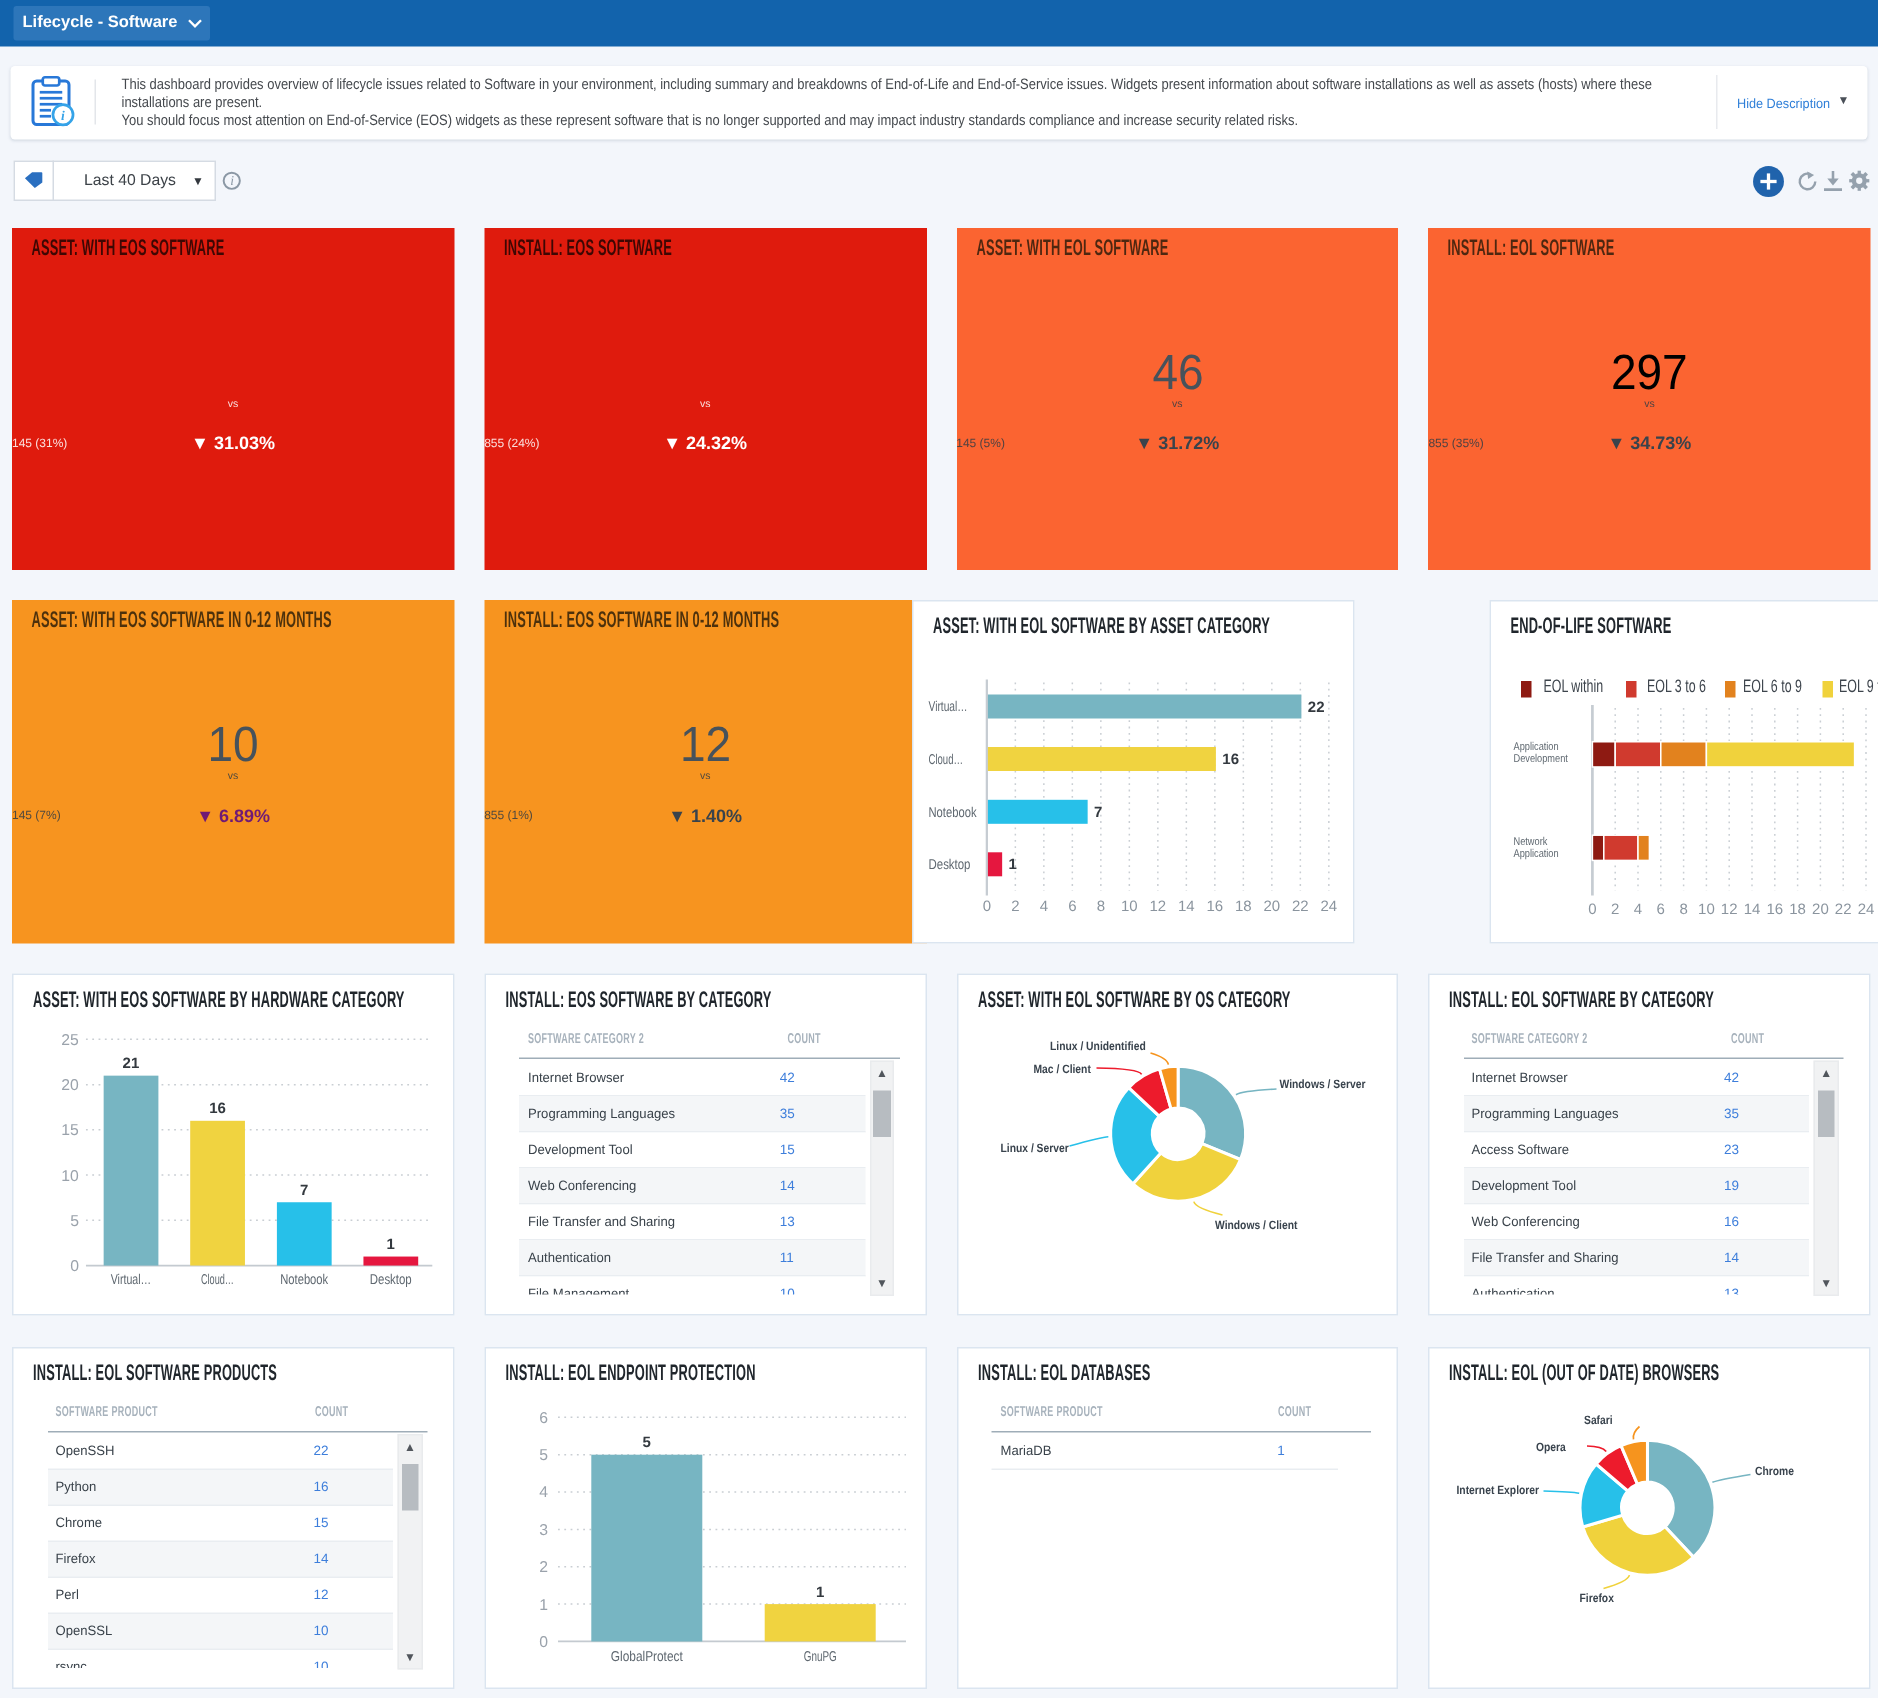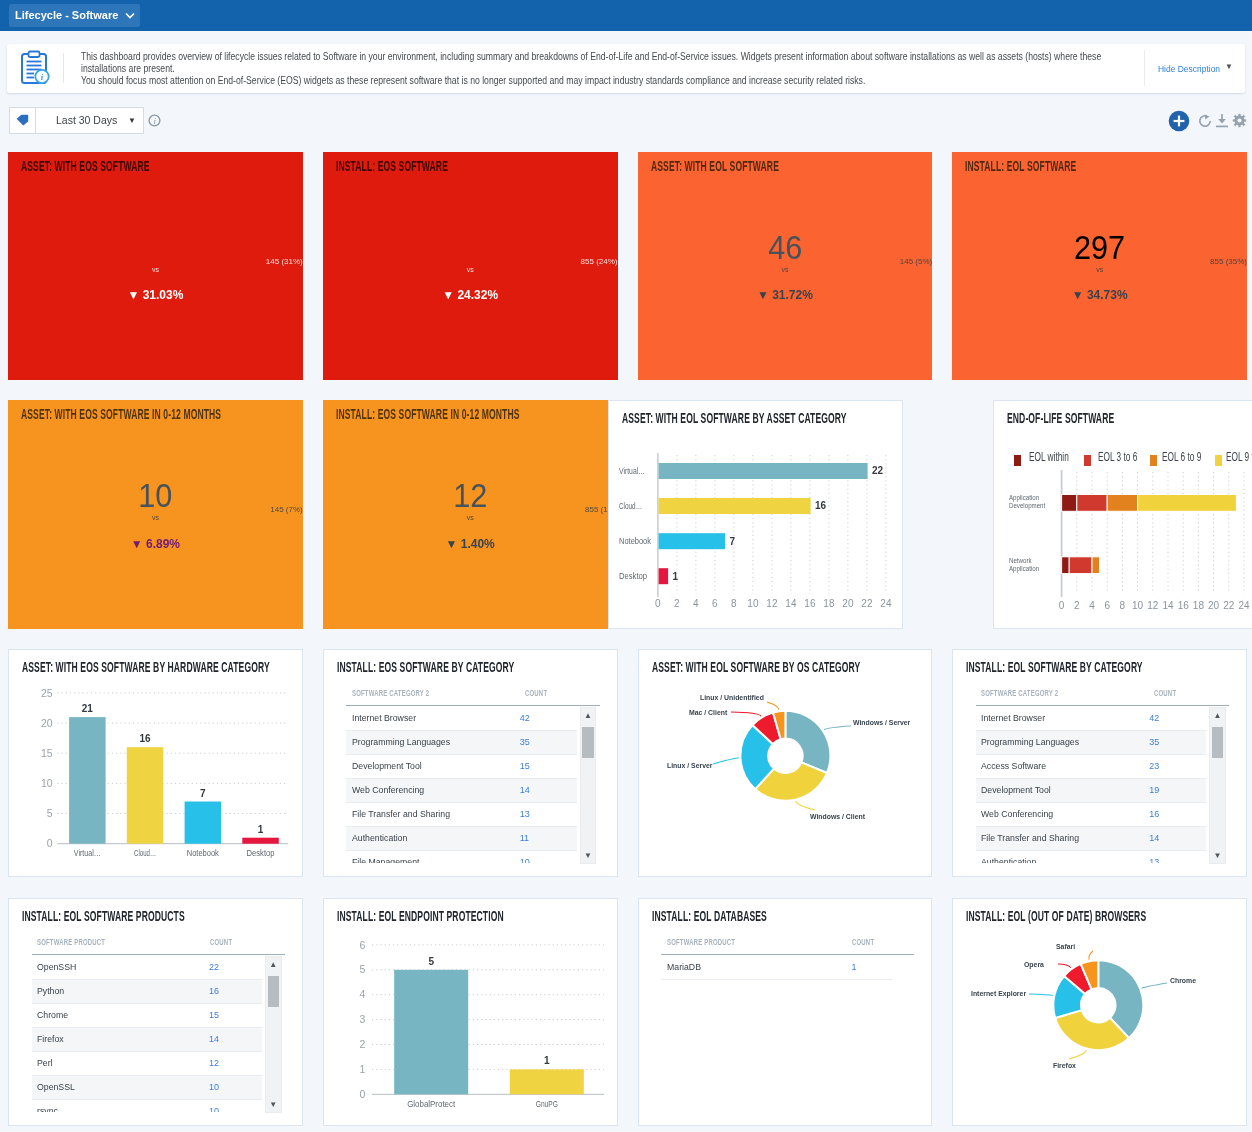--- a/index.html
+++ b/index.html
@@ -5,21 +5,21 @@
 #page { position:relative; width:1252px; height:1132px; }
 .abs { position:absolute; }
 .card { position:absolute; width:294.75px; height:228.6px; }
 .wcard { background:#fff; border:1px solid #dbe5f0; }
 .wtitle { position:absolute; left:13px; top:6px; font-size:15px; font-weight:bold; white-space:nowrap;
   transform:scaleX(0.57); transform-origin:0 50%; letter-spacing:0.2px; line-height:16px; }
 .wtitle.dark { color:#20262c; top:9px; }
 .knum { position:absolute; top:79px; width:100%; text-align:center; font-size:33px; line-height:33px; }
 .knum span { display:inline-block; transform:scaleX(0.93); }
 .kvs { position:absolute; top:114px; width:100%; text-align:center; font-size:7px; line-height:7px; }
-.ksub { position:absolute; top:106px; width:100%; text-align:right; font-size:8px; line-height:8px;padding-left:12px; }
+.ksub { position:absolute; top:140px; width:100%; text-align:left; font-size:8px; line-height:8px; }
 .kdelta { position:absolute; top:137.5px; width:100%; text-align:center; font-size:12px; font-weight:bold; line-height:13px; }
 .tri { font-size:12px; }
 svg { position:absolute; left:0; top:0; }
 .val { font:bold 10px "Liberation Sans"; fill:#33393f; }
 .tick { font:10px "Liberation Sans"; fill:#8a949e; text-anchor:middle; }
 .ylab { font:10.5px "Liberation Sans"; fill:#9aa2ab; }
 .cat { font:9.5px "Liberation Sans"; fill:#5f6870; }
 .thead { position:absolute; top:37px; left:0; width:100%; }
 .th1,.th2 { position:absolute; top:0; font-size:9.5px; font-weight:bold; color:#a7b2bc;
   white-space:nowrap; transform:scaleX(0.63); transform-origin:0 50%; letter-spacing:0.3px; }
@@ -68,21 +68,21 @@
 <div class="abs" style="left:81px;top:50.5px;font-size:10px;line-height:12.1px;color:#45494e;white-space:nowrap;transform:scaleX(0.865);transform-origin:0 0">This dashboard provides overview of lifecycle issues related to Software in your environment, including summary and breakdowns of End-of-Life and End-of-Service issues. Widgets present information about software installations as well as assets (hosts) where these<br>installations are present.<br>You should focus most attention on End-of-Service (EOS) widgets as these represent software that is no longer supported and may impact industry standards compliance and increase security related risks.</div>
 <div class="abs" style="left:1144px;top:50px;width:1px;height:36px;background:#e8eaee"></div>
 <div class="abs" style="left:1158px;top:63.5px;font-size:9px;color:#2f7fd8;transform:scaleX(0.94);transform-origin:0 0">Hide Description</div>
 <div class="abs" style="left:1225px;top:62px;font-size:8px;color:#4a5058">▼</div>
 
 <div class="abs" style="left:8.6px;top:107px;width:135px;height:26.5px;background:#fff;border:1px solid #d5dbe3"></div>
 <div class="abs" style="left:34.9px;top:107px;width:1px;height:26.5px;background:#d5dbe3"></div>
 <svg class="abs" style="left:15.5px;top:113.5px" width="13" height="12" viewBox="0 0 13 12">
   <path d="M5.4 0.8 L11.6 0.8 Q12.2 0.8 12.2 1.4 L12.2 7.6 L7.2 11.4 L0.6 4.8 Z" fill="#2a6fc0"></path>
 </svg>
-<div class="abs" style="left:56px;top:114px;font-size:10.5px;color:#3c4248">Last 30 Days</div>
+<div class="abs" style="left:56px;top:114px;font-size:10.5px;color:#3c4248">Last 40 Days</div>
 <div class="abs" style="left:128px;top:115.5px;font-size:8px;color:#33383e">▼</div>
 <svg class="abs" style="left:147.5px;top:114px" width="13" height="13" viewBox="0 0 13 13">
   <circle cx="6.5" cy="6.5" r="5.4" fill="none" stroke="#8b98a5" stroke-width="1.3"></circle>
   <text x="6.7" y="9.6" text-anchor="middle" font-size="9" font-style="italic" fill="#8b98a5" font-family="Liberation Serif">i</text>
 </svg>
 
 <svg class="abs" style="left:1168px;top:110px" width="22" height="22" viewBox="0 0 22 22">
   <circle cx="11" cy="11" r="10.3" fill="#2063ac"></circle>
   <line x1="11" y1="5.6" x2="11" y2="16.4" stroke="#fff" stroke-width="2.2"></line>
   <line x1="5.6" y1="11" x2="16.4" y2="11" stroke="#fff" stroke-width="2.2"></line>

